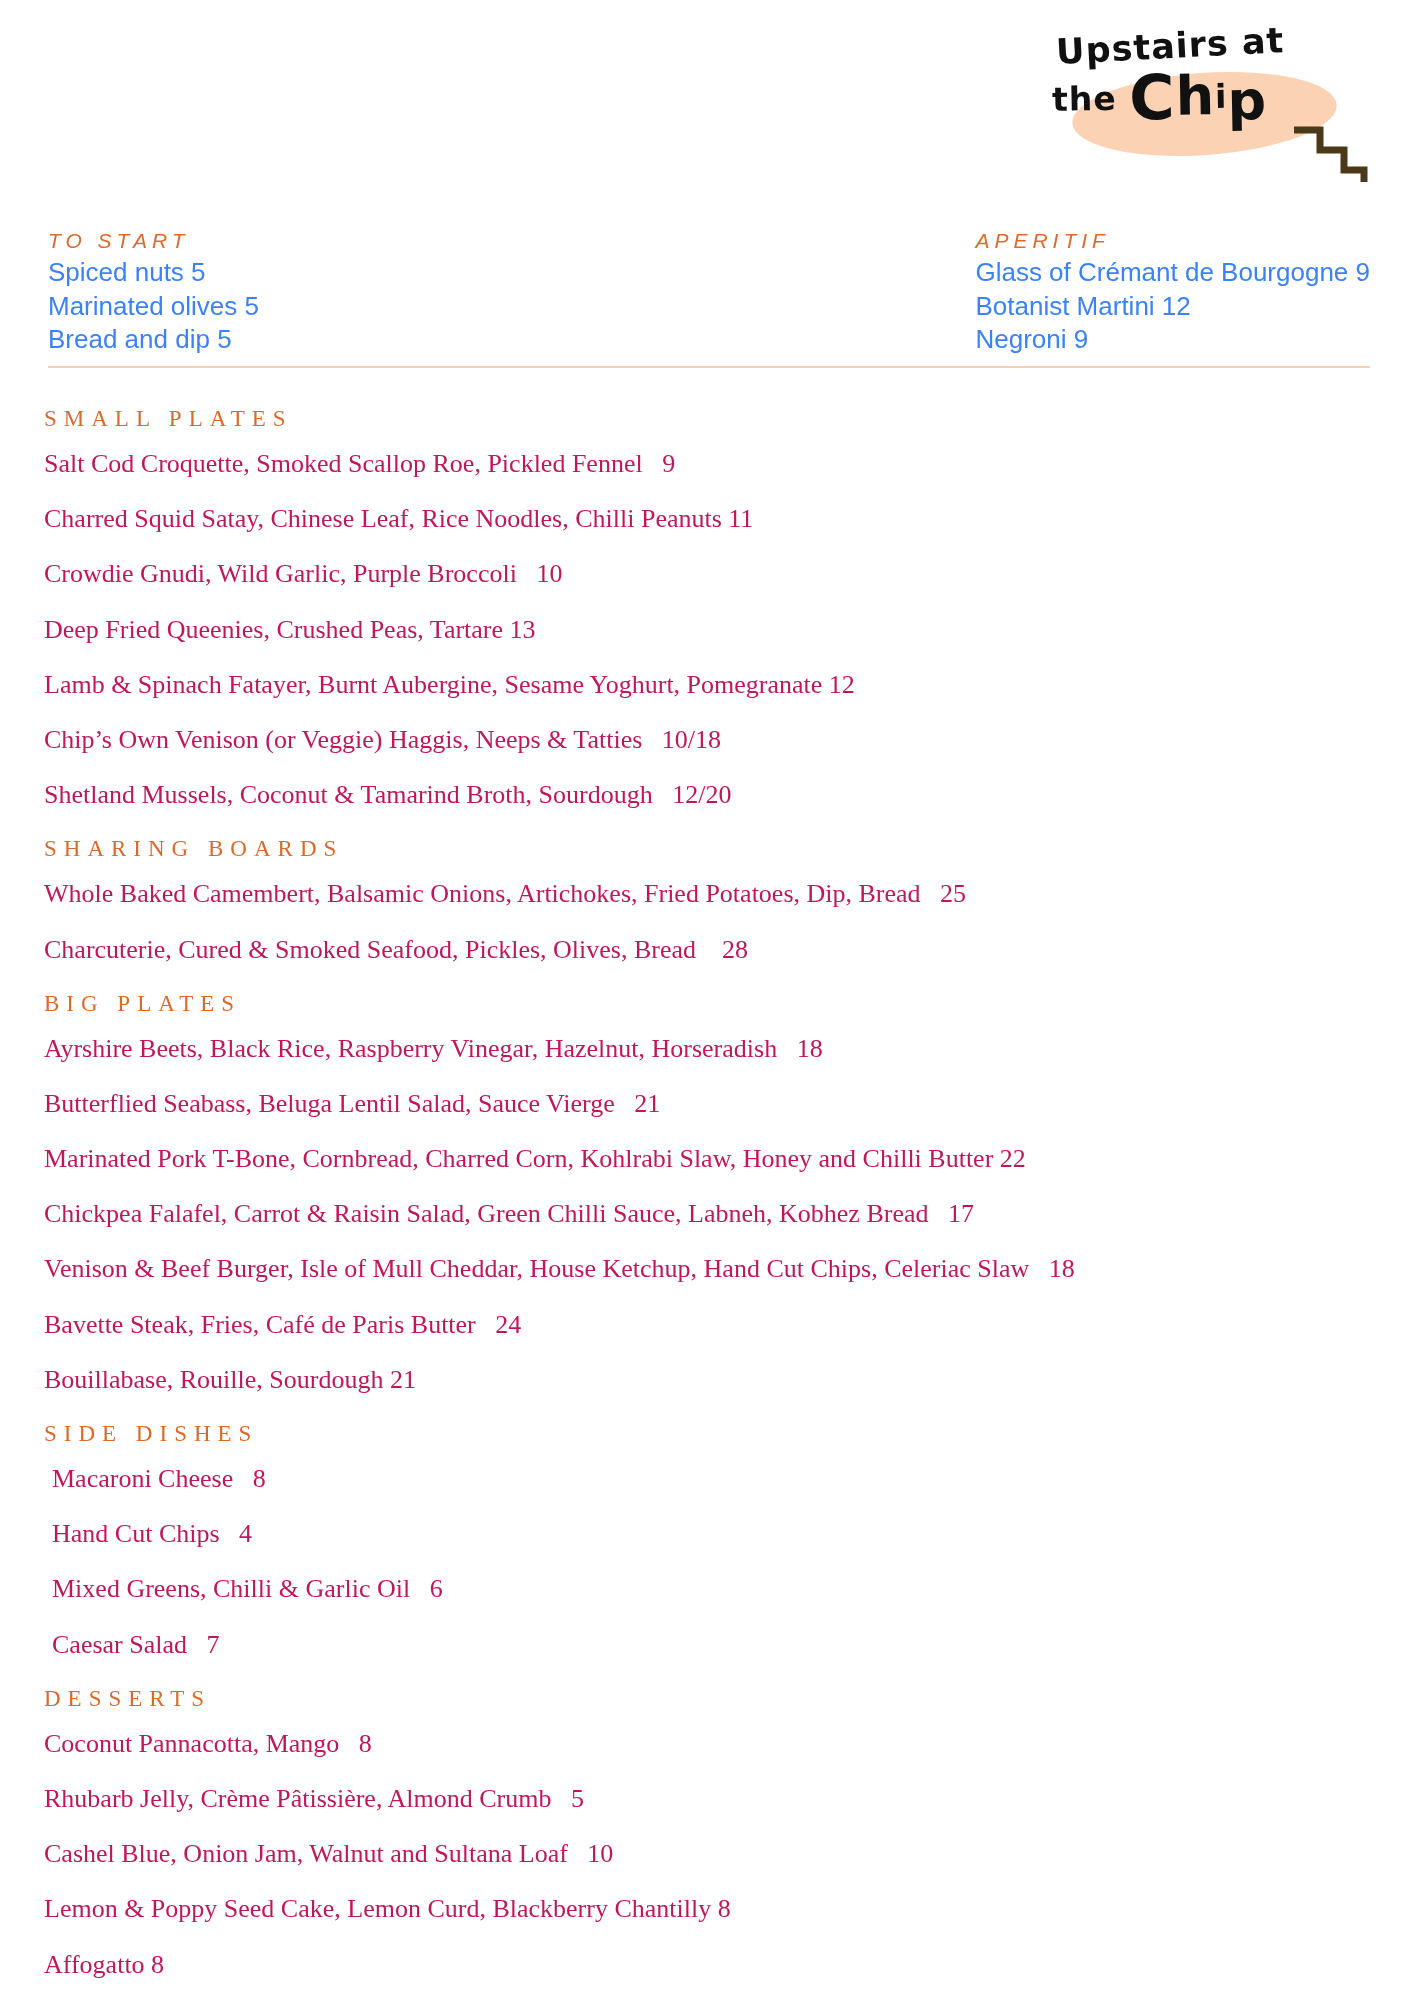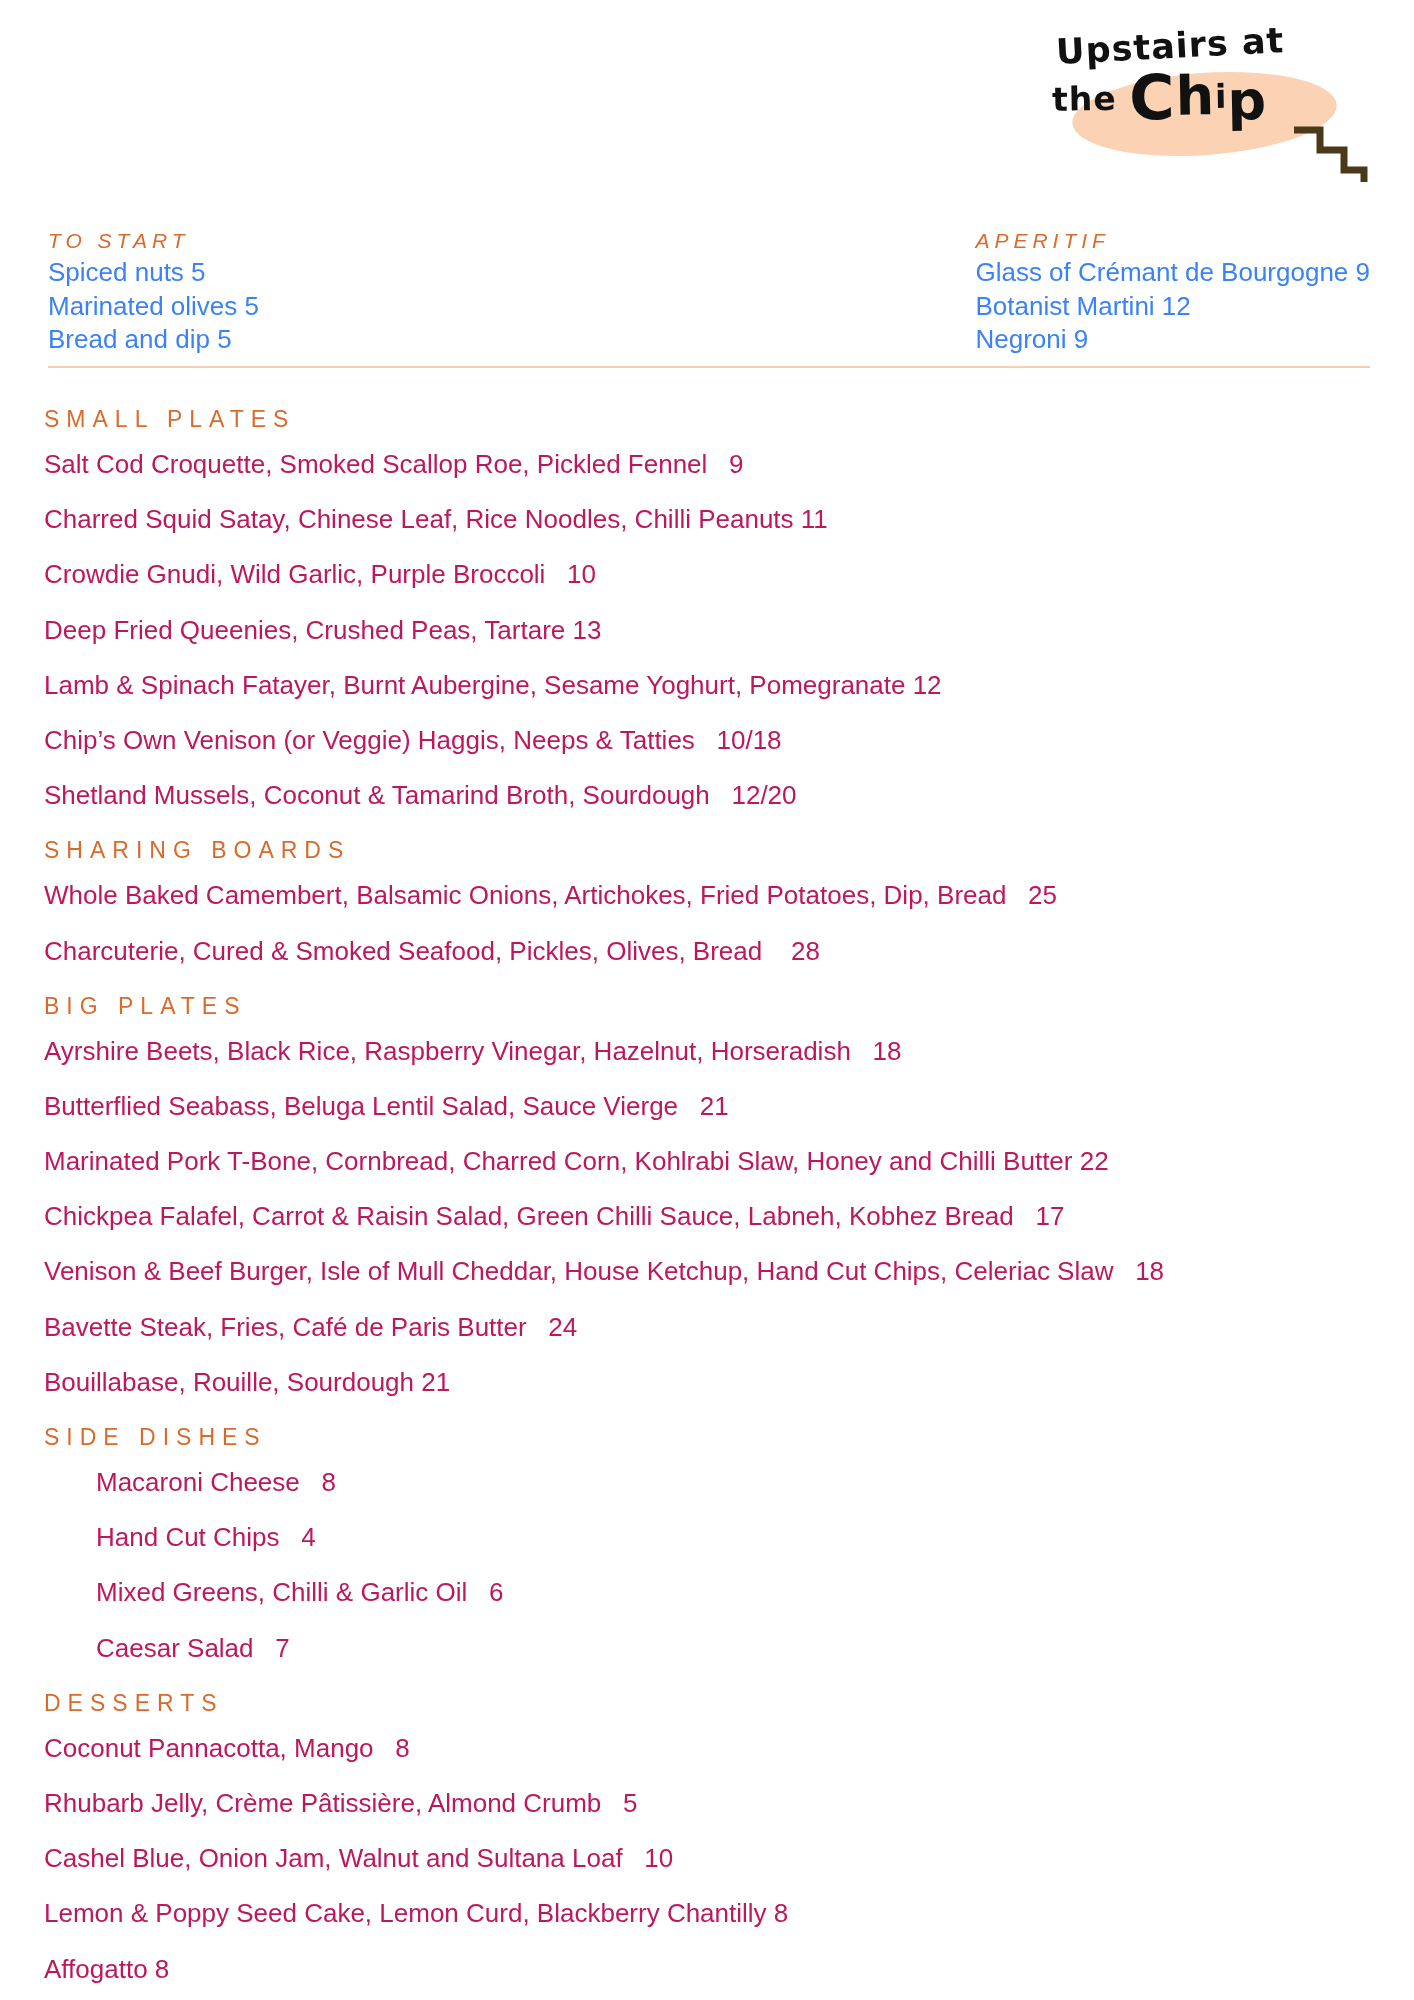--- a/index.html
+++ b/index.html
@@ -127,39 +127,39 @@
     background: #f6cfb1;
   }
 
   
   .content {
     position: absolute;
     top: 392px;
     left: 44px;
     right: 44px;
   }
-  .section { margin-bottom: 0; }
+  .section { margin-bottom: 0; font-family: Liberation Serif, serif; }
 
   .section-title {
     color: #d96a2b;
     font-size: 23px;
     letter-spacing: 7px;
     margin: 14px 0 4px 0;
     font-weight: 400;
   }
 
   .menu-item {
     font-size: 26px;
     font-weight: 300;
     color: #be185d;
     line-height: 1.2;
     padding: 12px 0 12px 0;
     white-space: pre;
   }
-  .menu-item.indent { padding-left: 8px; margin-left: 44px; }
+  .menu-item.indent { padding-left: 8px; }
 </style>
 </head>
 <body>
 
 <div class="page">
 
   <div class="logo-block">
     <div class="logo-blob"></div>
     <div class="logo-text">
       <div class="logo-line1">Upstairs at</div>

